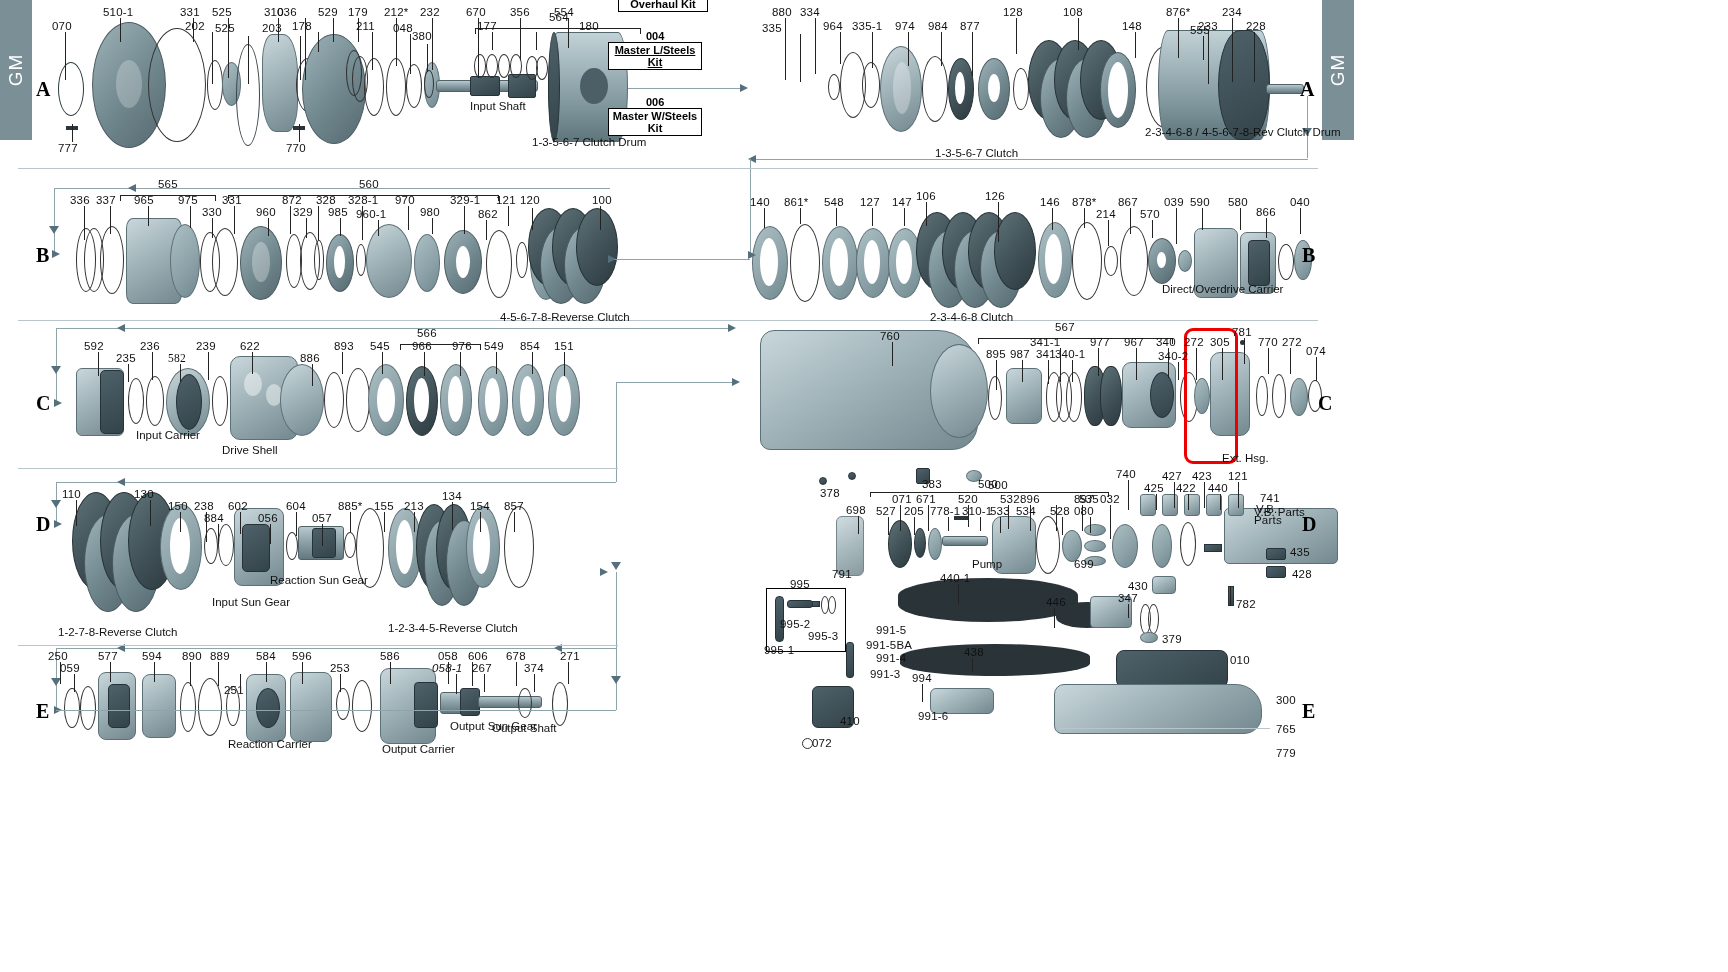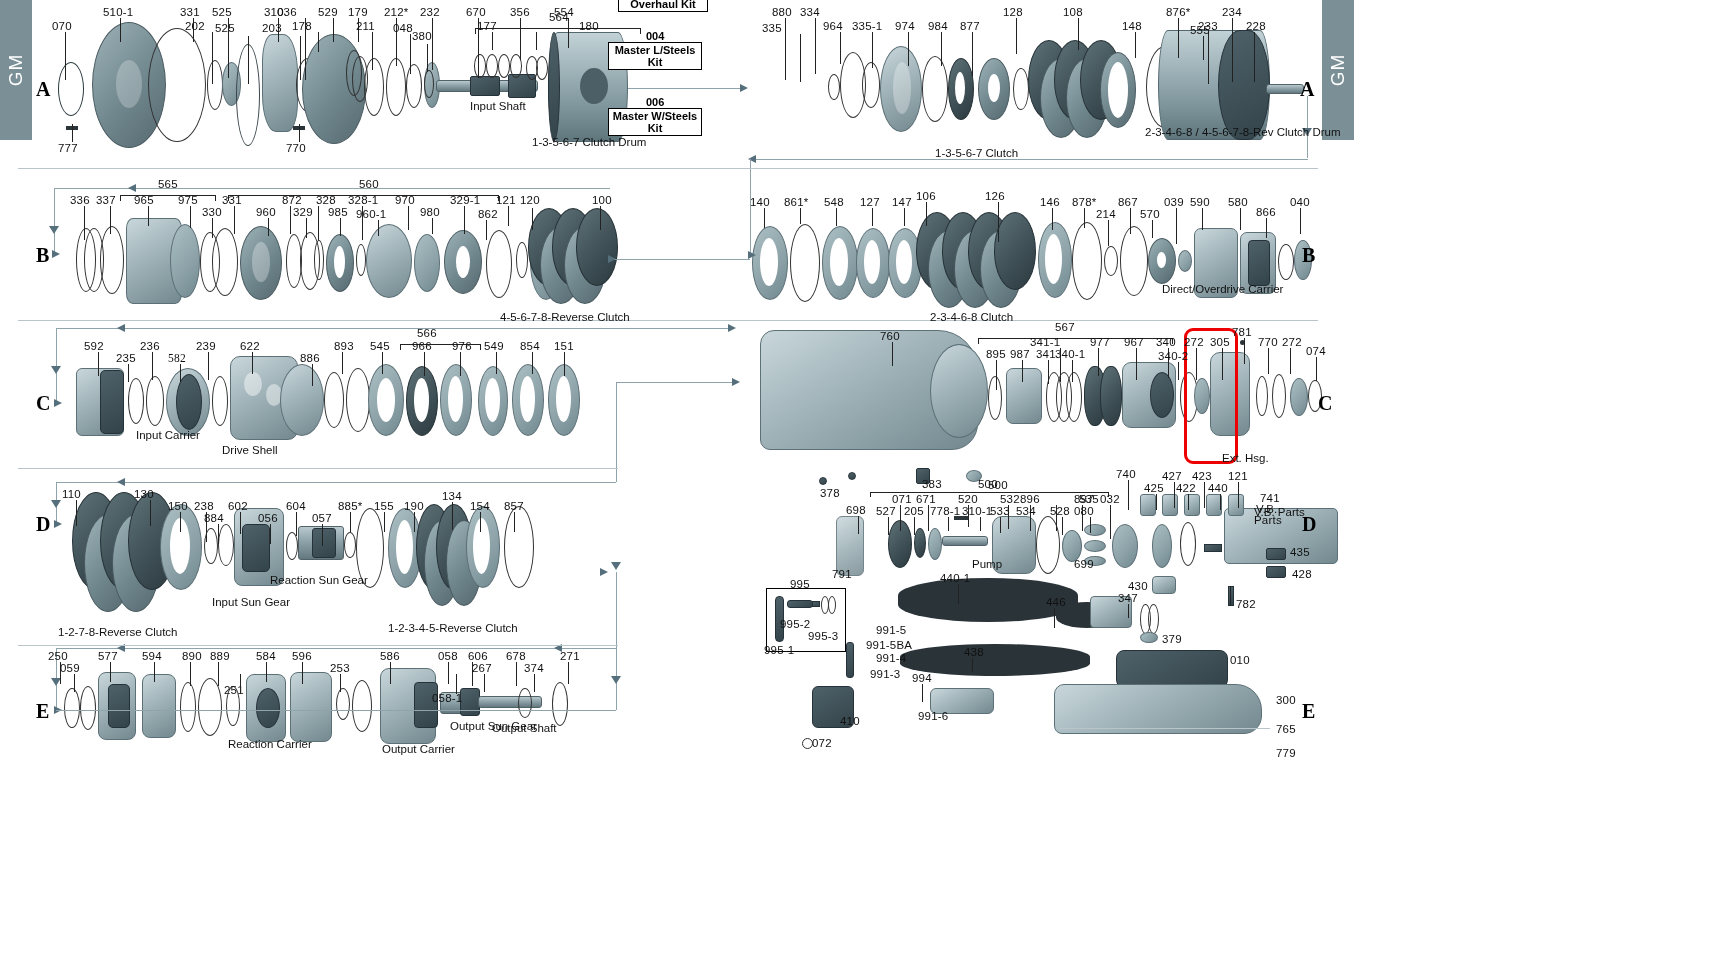--- a/index.html
+++ b/index.html
@@ -461,21 +461,21 @@
     <div class="leadh" style="left:870px;top:492px;width:238px;"></div>
     <div class="lead" style="left:870px;top:492px;height:5px;"></div>
     <div class="lead" style="left:1108px;top:492px;height:5px;"></div>
   </div>
 
   <div>
     <div class="kitbox" style="left:618px;top:-4px;width:82px;">
       <span>Overhaul Kit</span>
     </div>
     <div class="kitnum" style="left:646px;top:30px;">004</div>
-    <div class="kitbox" style="left:608px;top:42px;width:86px;">
+    <div class="kitbox" style="left:608px;top:42px;width:86px;text-decoration:underline;">
       <span>Master L/Steels Kit</span>
     </div>
     <div class="kitnum" style="left:646px;top:96px;">006</div>
     <div class="kitbox" style="left:608px;top:108px;width:86px;">
       <span>Master W/Steels Kit</span>
     </div>
   </div>
 
   <div>
     <div class="sect" style="left:36px;top:78px;">A</div>
@@ -743,21 +743,21 @@
       <div class="lab" style="left: 258px; top: 512px;">056</div>
       <div class="lead" style="left: 270px; top: 524px; height: 20px;"></div>
       <div class="lab" style="left: 286px; top: 500px;">604</div>
       <div class="lead" style="left: 296px; top: 512px; height: 24px;"></div>
       <div class="lab" style="left: 312px; top: 512px;">057</div>
       <div class="lead" style="left: 322px; top: 524px; height: 22px;"></div>
       <div class="lab" style="left: 338px; top: 500px;">885*</div>
       <div class="lead" style="left: 350px; top: 512px; height: 20px;"></div>
       <div class="lab" style="left: 374px; top: 500px;">155</div>
       <div class="lead" style="left: 384px; top: 512px; height: 20px;"></div>
-      <div class="lab" style="left: 404px; top: 500px;">190</div>
+      <div class="lab" style="left: 404px; top: 500px;">213</div>
       <div class="lead" style="left: 414px; top: 512px; height: 20px;"></div>
       <div class="lab" style="left: 442px; top: 490px;">134</div>
       <div class="lead" style="left: 452px; top: 502px; height: 28px;"></div>
       <div class="lab" style="left: 470px; top: 500px;">154</div>
       <div class="lead" style="left: 480px; top: 512px; height: 20px;"></div>
       <div class="lab" style="left: 504px; top: 500px;">857</div>
       <div class="lead" style="left: 514px; top: 512px; height: 20px;"></div>
       <div class="lab" style="left: 48px; top: 650px;">250</div>
       <div class="lead" style="left: 60px; top: 662px; height: 22px;"></div>
       <div class="lab" style="left: 60px; top: 662px;">059</div>
@@ -775,21 +775,21 @@
       <div class="lab" style="left: 256px; top: 650px;">584</div>
       <div class="lead" style="left: 266px; top: 662px; height: 20px;"></div>
       <div class="lab" style="left: 292px; top: 650px;">596</div>
       <div class="lead" style="left: 302px; top: 662px; height: 22px;"></div>
       <div class="lab" style="left: 330px; top: 662px;">253</div>
       <div class="lead" style="left: 340px; top: 674px; height: 18px;"></div>
       <div class="lab" style="left: 380px; top: 650px;">586</div>
       <div class="lead" style="left: 390px; top: 662px; height: 22px;"></div>
       <div class="lab" style="left: 438px; top: 650px;">058</div>
       <div class="lead" style="left: 448px; top: 662px; height: 22px;"></div>
-      <div class="lab" style="left: 432px; top: 692px;">058-1</div>
+      <div class="lab" style="left: 432px; top: 662px; font-style: italic;">058-1</div>
       <div class="lead" style="left: 456px; top: 674px; height: 20px;"></div>
       <div class="lab" style="left: 468px; top: 650px;">606</div>
       <div class="lead" style="left: 472px; top: 662px; height: 24px;"></div>
       <div class="lab" style="left: 472px; top: 662px;">267</div>
       <div class="lead" style="left: 484px; top: 674px; height: 18px;"></div>
       <div class="lab" style="left: 506px; top: 650px;">678</div>
       <div class="lead" style="left: 516px; top: 662px; height: 24px;"></div>
       <div class="lab" style="left: 524px; top: 662px;">374</div>
       <div class="lead" style="left: 534px; top: 674px; height: 18px;"></div>
       <div class="lab" style="left: 560px; top: 650px; text-align: right;">271</div>

